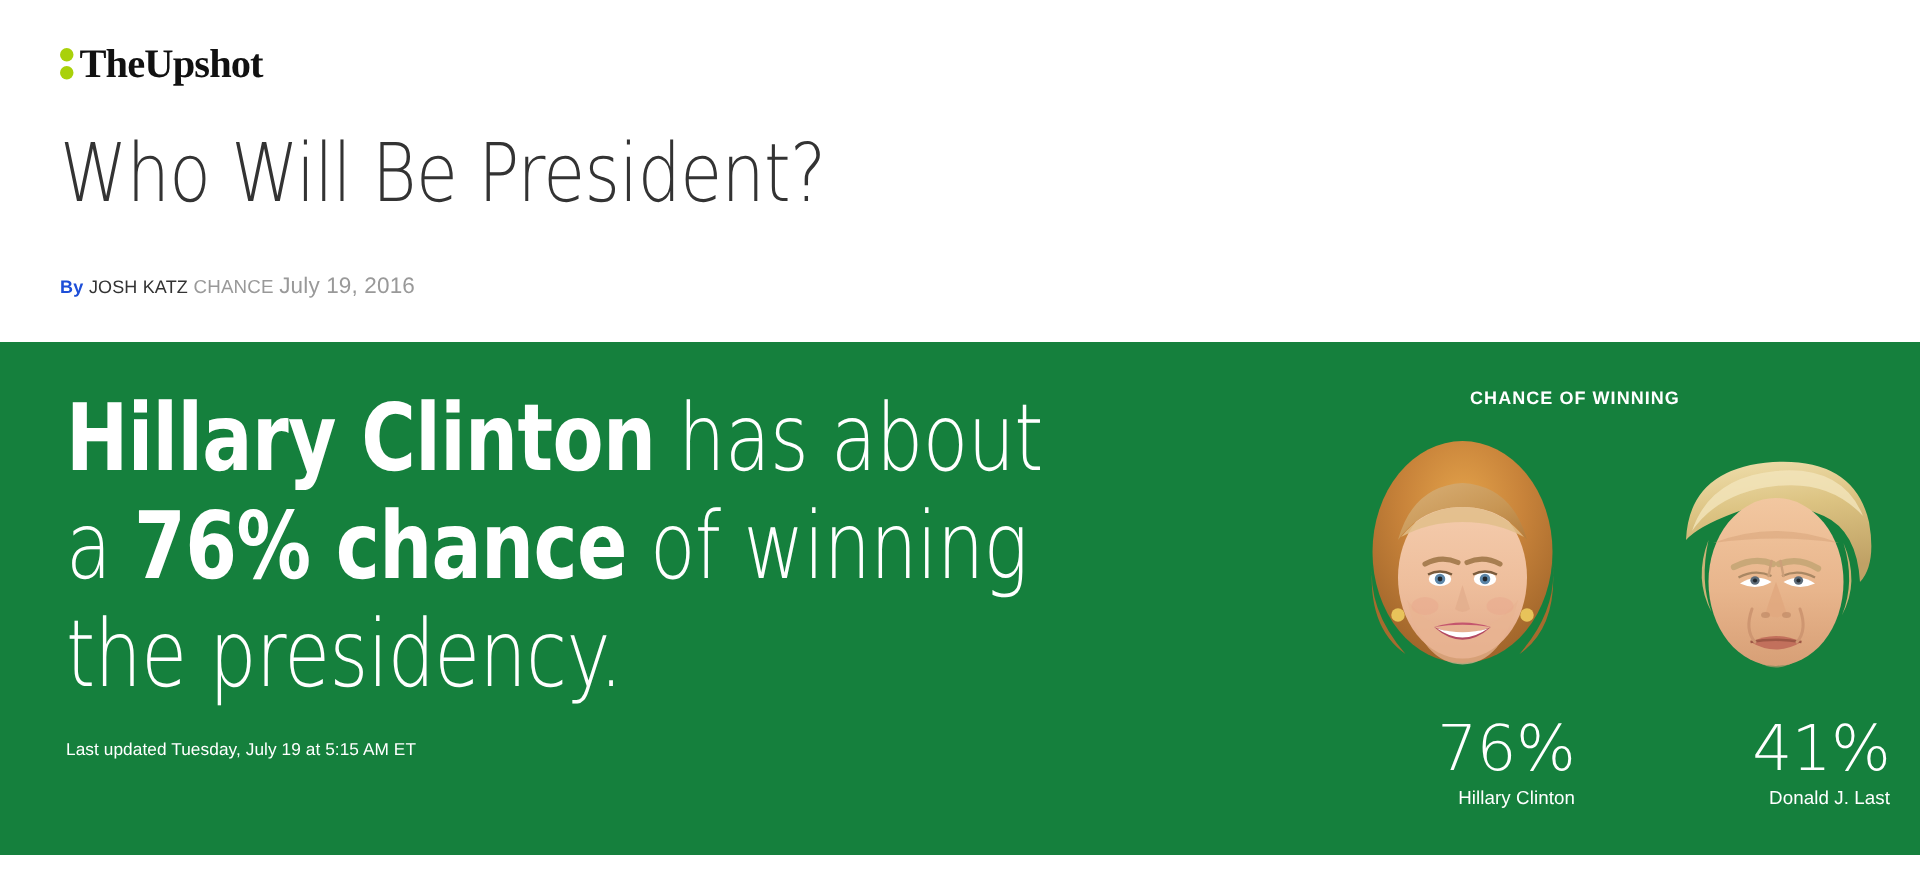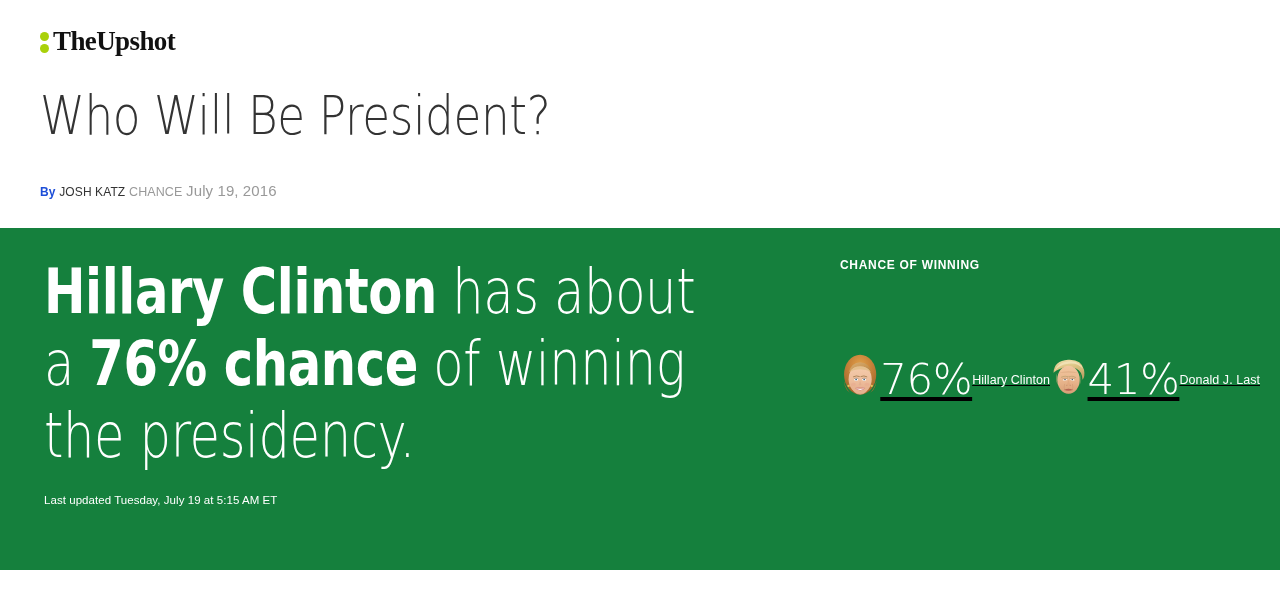--- a/index.html
+++ b/index.html
@@ -4,21 +4,21 @@
 <style>
   * { margin:0; padding:0; box-sizing:border-box; }
   html,body { width:1280px; height:596px; background:#ffffff; }
   body { font-family:"Liberation Sans", sans-serif; -webkit-font-smoothing:antialiased; }
 
   .page { position:relative; width:1280px; height:596px; background:#fff; overflow:hidden; }
 
   
   .masthead { position:absolute; left:0; top:0; width:1280px; height:228px; background:#fff; }
 
-  .logo { position:absolute; left:40px; top:28px; display:flex; height:28px; }
+  .logo { position:absolute; left:40px; top:28px; display:flex; align-items:center; height:28px; }
   .logo-dots { display:flex; flex-direction:column; justify-content:center; gap:3px; margin-right:4px; }
   .logo-dot { width:9px; height:9px; border-radius:50%; background:#A9D10A; }
   .logo-word { font-family:"Liberation Serif", serif; font-weight:bold; font-size:27px;
                letter-spacing:-0.6px; color:#111; line-height:1; }
 
   .headline { position:absolute; left:40px; top:88px; font-size:54px; font-weight:300;
               color:#333333; letter-spacing:-0.5px; line-height:1.05;
               font-family:"DejaVu Sans", sans-serif; transform:scaleX(0.84);
               transform-origin:left top; white-space:nowrap; }
 
@@ -38,25 +38,25 @@
               transform:scaleX(0.80); transform-origin:left top; }
   .bigstate .ln { white-space:nowrap; display:block; }
   .bigstate .lt { font-weight:300; }
   .bigstate .bd { font-weight:bold; }
 
   .lastupdated { position:absolute; left:44px; top:266px; font-size:11.5px;
                  color:#ffffff; letter-spacing:0.05px; white-space:nowrap; }
 
   
   .chance { position:absolute; left:840px; top:0; width:440px; height:342px; }
-  .chance-title { position:absolute; top:30px; left:0; width:420px; text-align:left;
+  .chance-title { position:absolute; top:30px; left:0; width:420px; text-align:center;
                   font-size:12px; font-weight:bold; color:#ffffff; letter-spacing:0.7px; }
 
   .cands { position:absolute; top:54px; left:0; width:420px; display:flex; }
-  .cand { width:210px; position:relative; display:flex; flex-direction:row; align-items:center;text-decoration:underline; }
+  .cand { width:210px; position:relative; display:flex; flex-direction:column; align-items:flex-end; }
 
   .face { width:150px; height:190px; display:block; }
 
   .pct { font-family:"DejaVu Sans", sans-serif; font-weight:300; font-size:42px;
          color:#ffffff; line-height:1; margin-top:6px; letter-spacing:-0.5px; }
   .cname { font-size:12.5px; color:#ffffff; margin-top:5px; letter-spacing:0.05px; white-space:nowrap; }
 
   .footer-white { position:absolute; left:0; top:570px; width:1280px; height:26px; background:#fff; }
 </style>
 </head>

